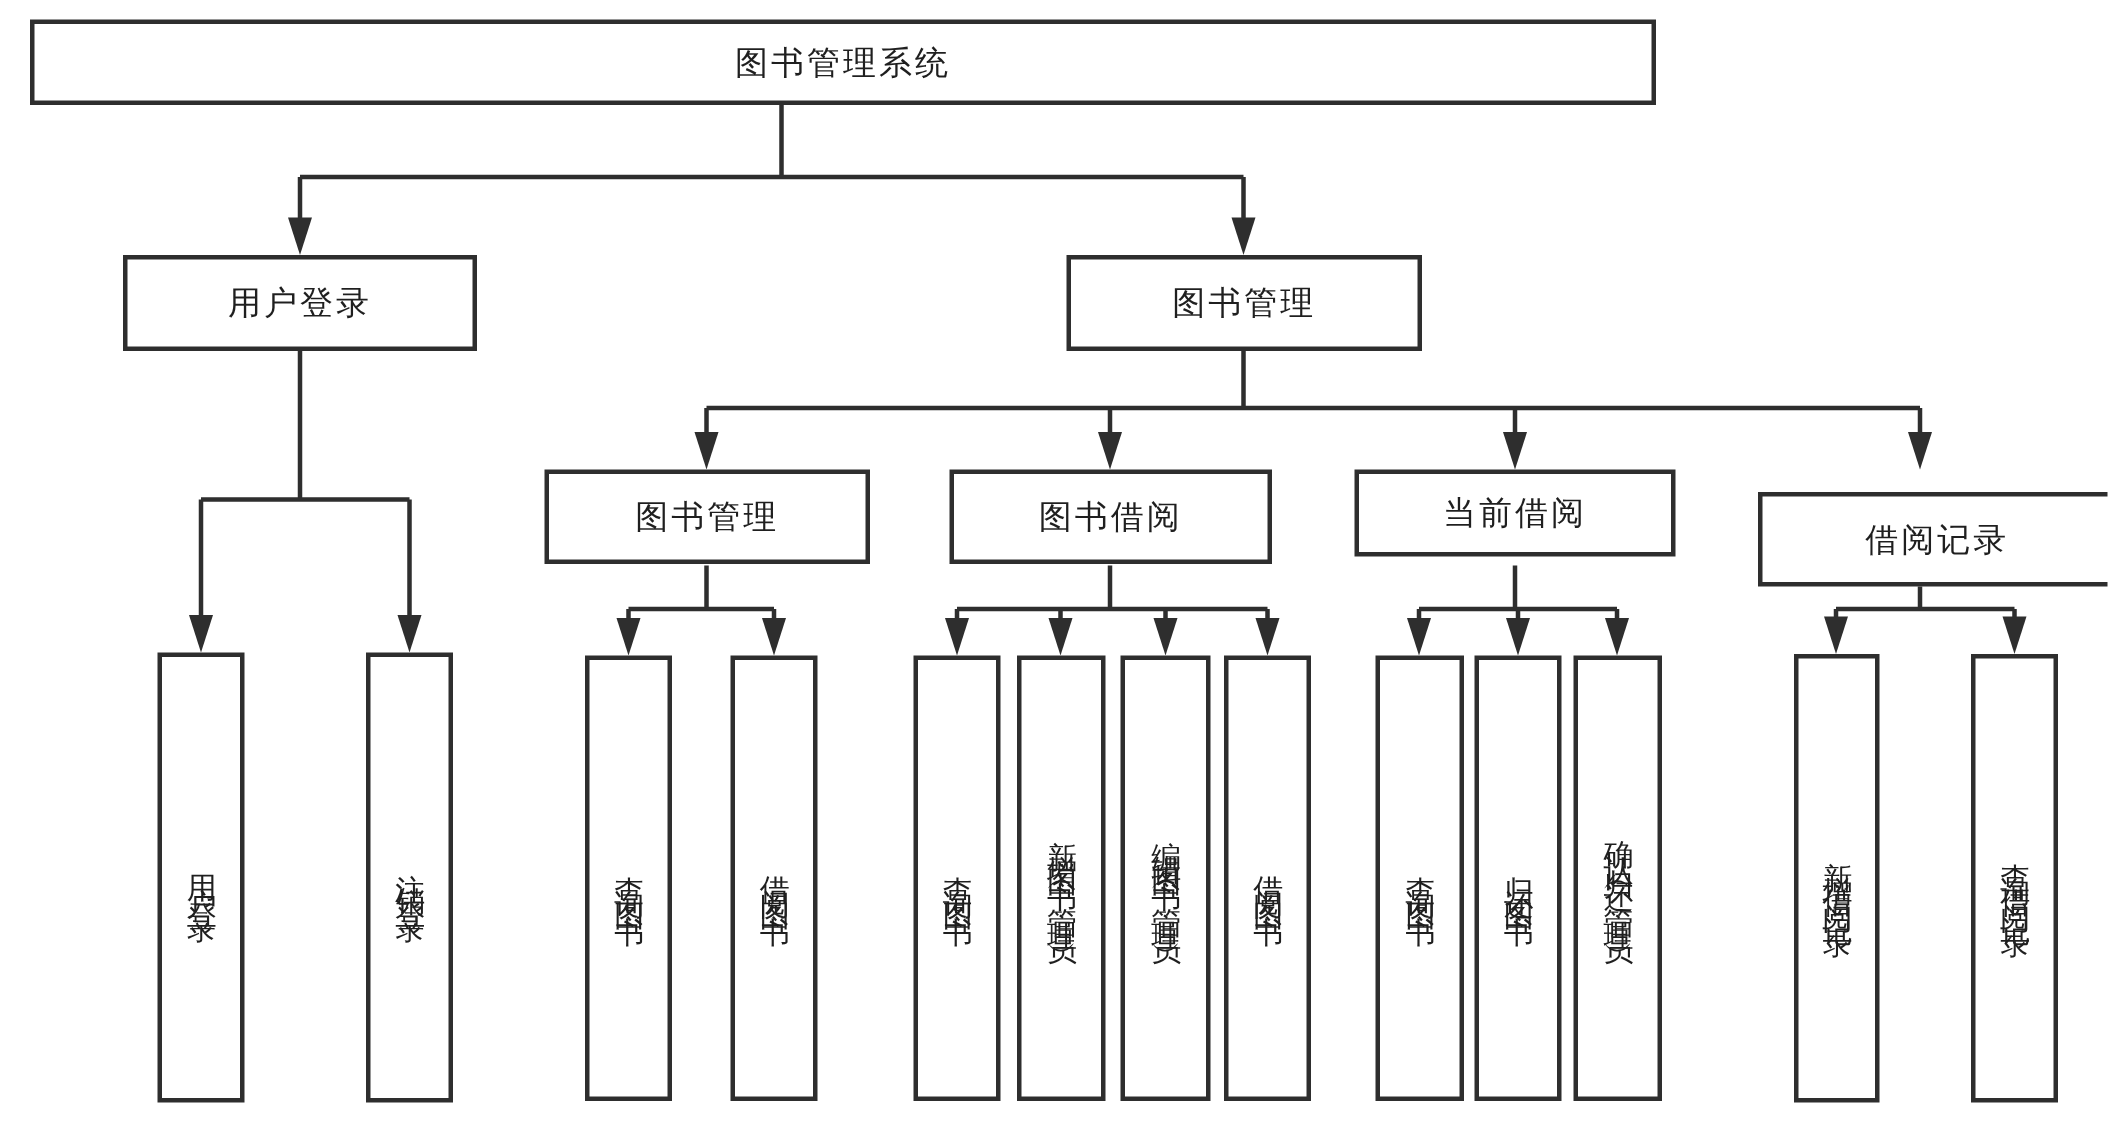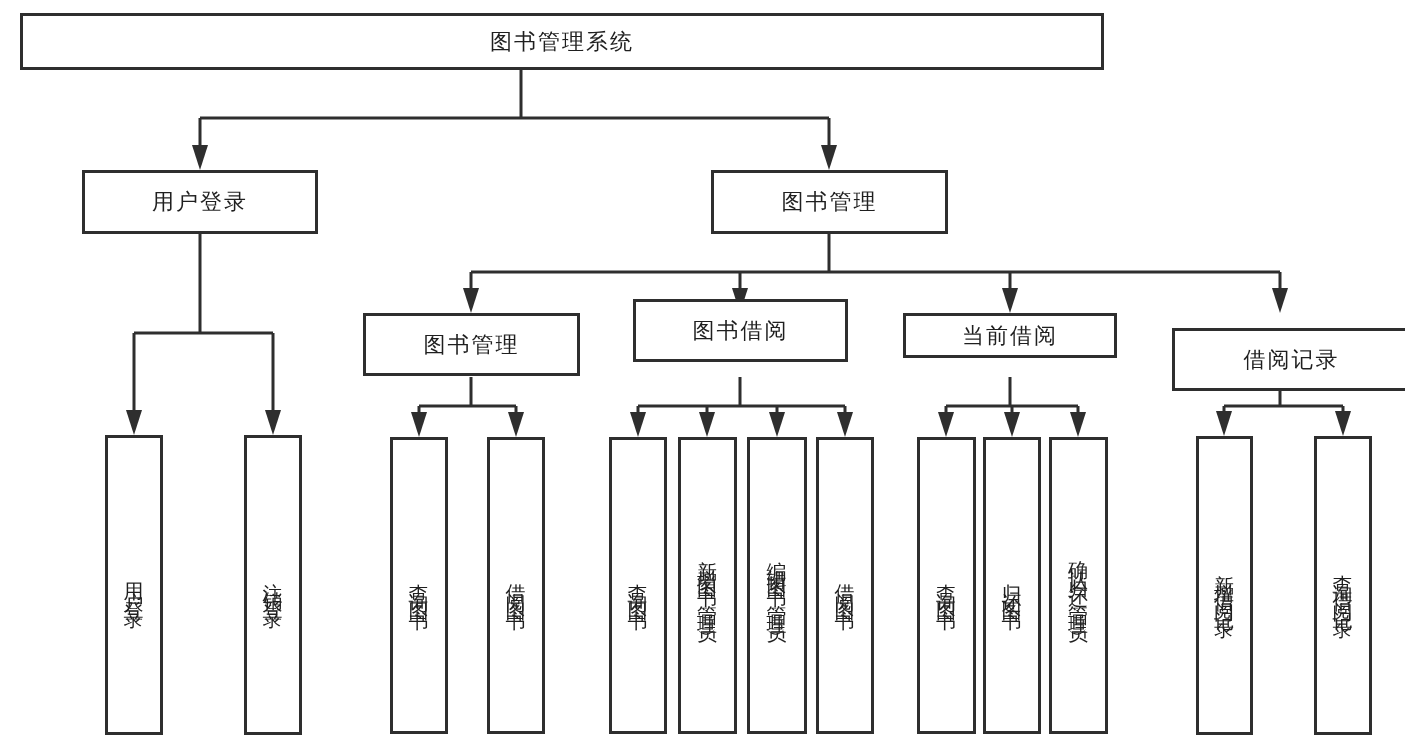--- a/index.html
+++ b/index.html
@@ -109,24 +109,24 @@
   <div class="node hnode" style="left:82px;top:170px;width:236px;height:64px">
     <span>用户登录</span>
   </div>
   <div class="node hnode" style="left:711px;top:170px;width:237px;height:64px">
     <span>图书管理</span>
   </div>
 
   <div class="node hnode" style="left:363px;top:313px;width:217px;height:63px">
     <span>图书管理</span>
   </div>
-  <div class="node hnode" style="left:633px;top:299px;width:215px;height:63px">
+  <div class="node hnode" style="left:633px;top:313px;width:215px;height:63px">
     <span>图书借阅</span>
   </div>
-  <div class="node hnode" style="left:903px;top:313px;width:214px;height:45px">
+  <div class="node hnode" style="left:903px;top:313px;width:214px;height:58px">
     <span>当前借阅</span>
   </div>
   <div class="node hnode" style="left:1172px;top:328px;width:239px;height:63px">
     <span>借阅记录</span>
   </div>
 
   <div class="node leaf" style="left:105px;top:435px;width:58px;height:300px">
     <span>用户登录</span>
   </div>
   <div class="node leaf" style="left:244px;top:435px;width:58px;height:300px">

